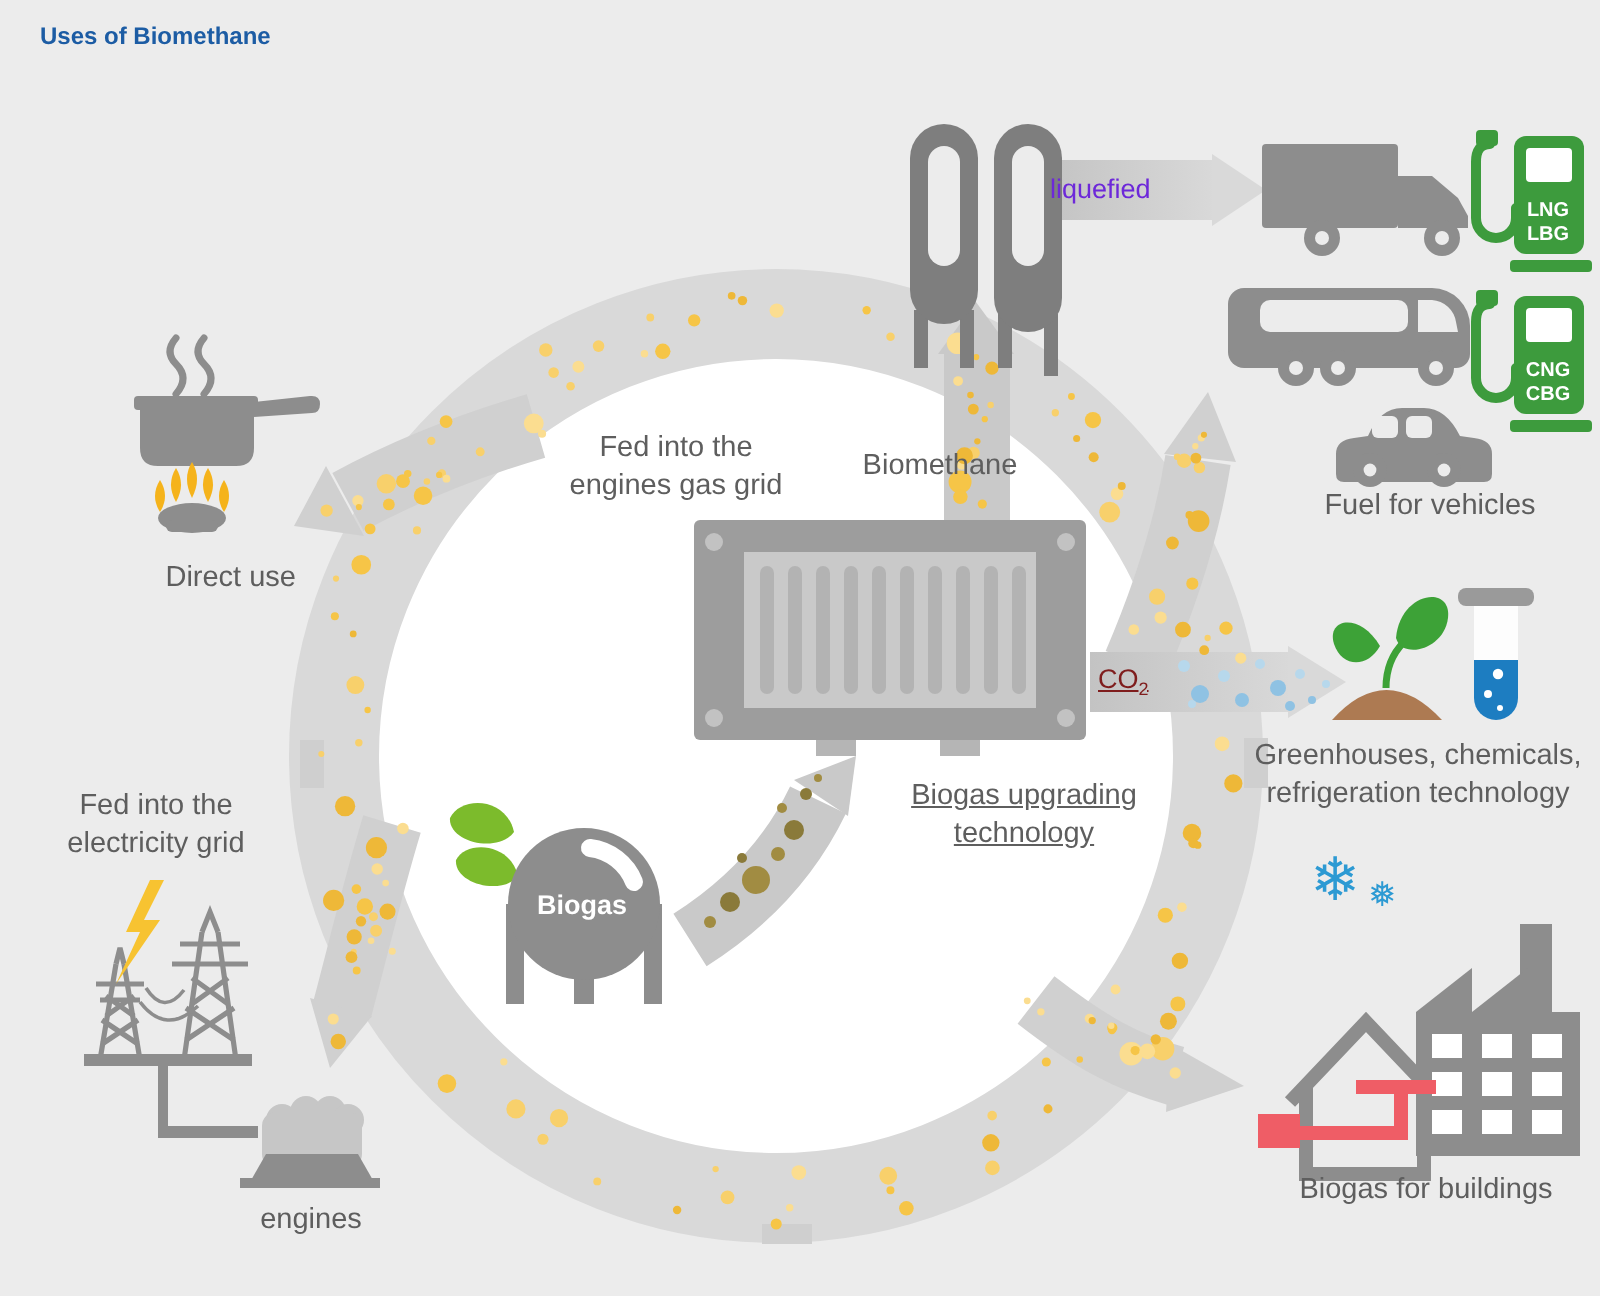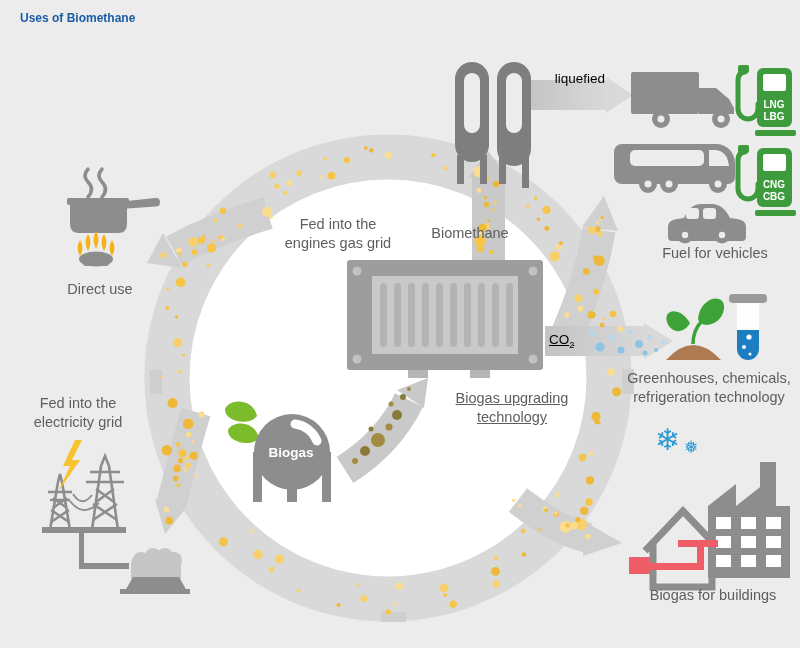--- a/index.html
+++ b/index.html
@@ -11,23 +11,23 @@
   #scene{position:absolute;left:0;top:0;}
   .lbl{
     position:absolute;color:#5e5e5e;font-size:14.5px;line-height:19px;
     text-align:center;
   }
   .lbl span{display:block;}
   #title{
     position:absolute;left:20px;top:11px;
     color:#1c5ca4;font-size:12px;font-weight:bold;
   }
-  #co2lbl{position:absolute;left:549px;top:332px;color:#000000;font-size:13.5px;text-align:right;text-decoration:underline;}
+  #co2lbl{position:absolute;left:549px;top:332px;color:#7f1d1d;font-size:13.5px;text-align:right;text-decoration:underline;}
   #co2lbl sub{font-size:9px;}
-  #liqlbl{position:absolute;left:525px;top:71px;width:80px;color:#000000;font-size:13.5px;text-align:right;}
+  #liqlbl{position:absolute;left:525px;top:87px;width:80px;color:#6d28d9;font-size:13.5px;text-align:left;}
 </style>
 </head>
 <body>
 
 <svg id="scene" width="800" height="648" viewBox="0 0 800 648">
   <defs>
     <linearGradient id="gLR" x1="0" y1="0" x2="1" y2="0">
       <stop offset="0" stop-color="#c3c3c3"></stop>
         <stop offset="1" stop-color="#d9d9d9"></stop>
     </linearGradient>
@@ -467,23 +467,24 @@
 
 <div class="lbl" style="left:616px;top:369px;width:186px;">
   <span>Greenhouses, chemicals,</span>
   <span>refrigeration technology</span>
 </div>
 
 <div class="lbl" style="left:628px;top:586px;width:170px;">
   <span>Biogas for buildings</span>
 </div>
 
-<div class="lbl" style="left:52px;top:280px;width:96px;">
+<div class="lbl" style="left:52px;top:280px;width:96px;text-align:right;">
   <span>Direct use</span>
 </div>
 
 <div class="lbl" style="left:15px;top:394px;width:126px;">
   <span>Fed into the</span>
   <span>electricity grid</span>
 </div>
 
 <div class="lbl" style="left:93px;top:601px;width:125px;">
+  <span>engines</span>
 </div>
 
 </body></html>

